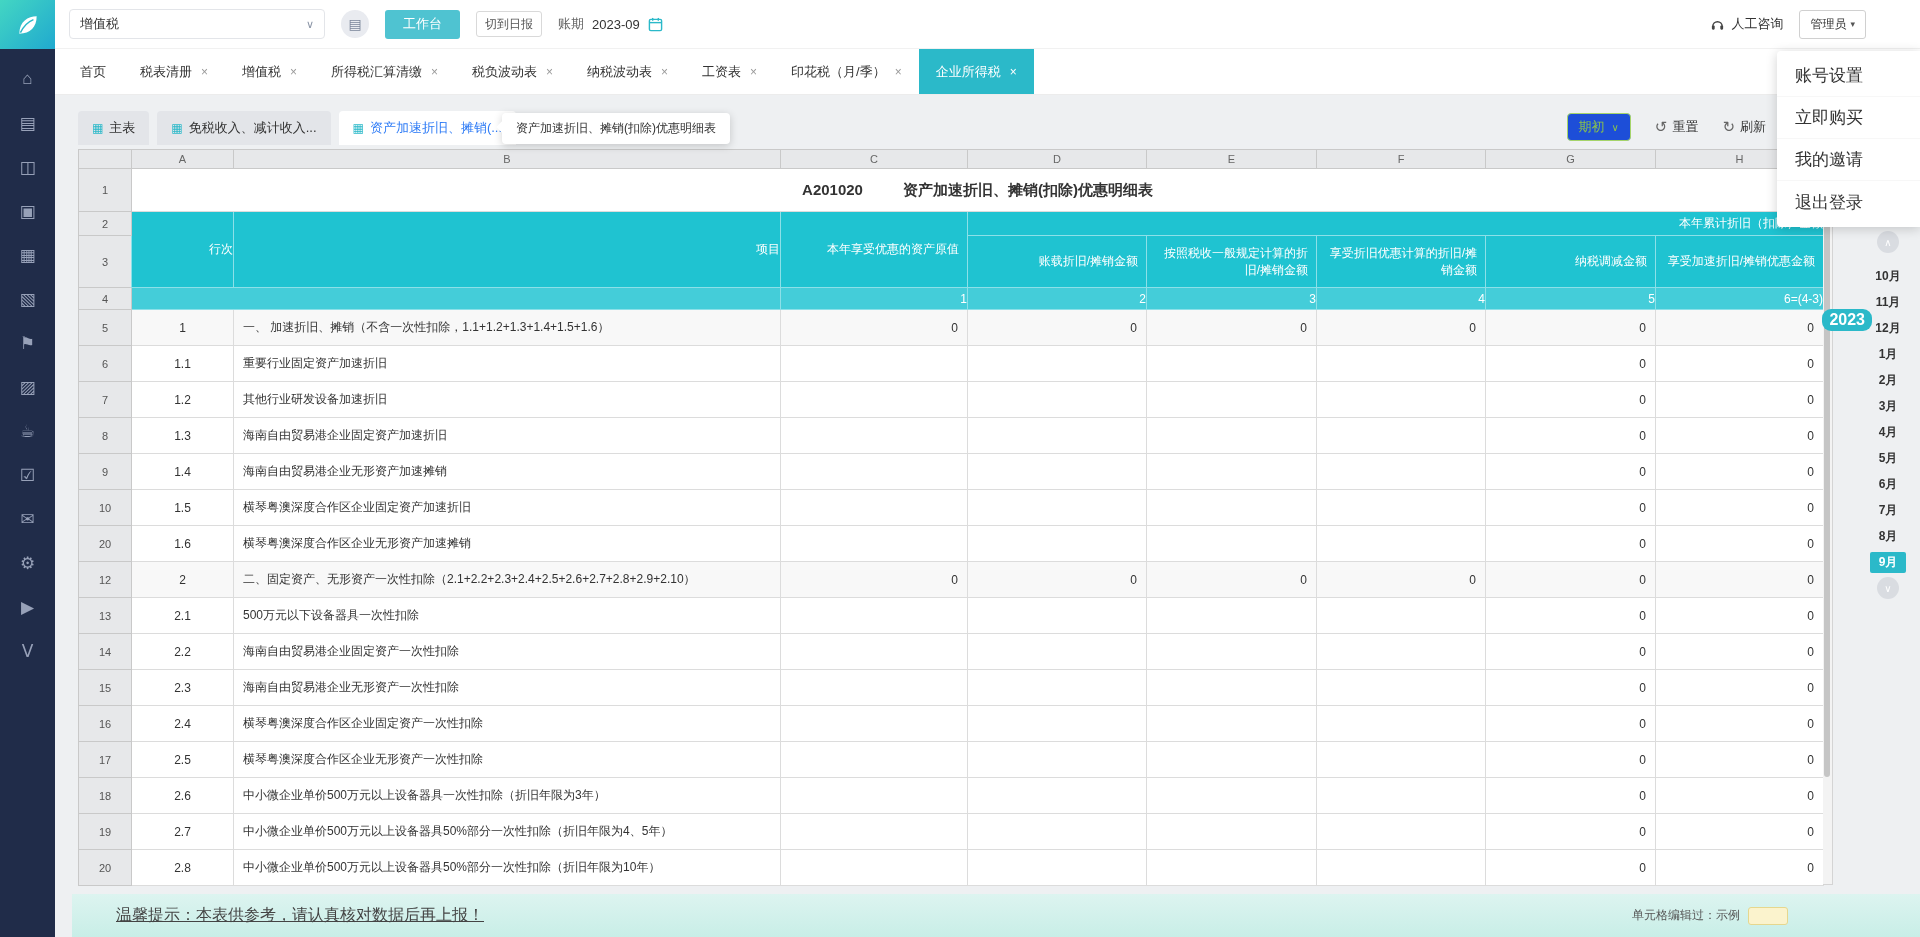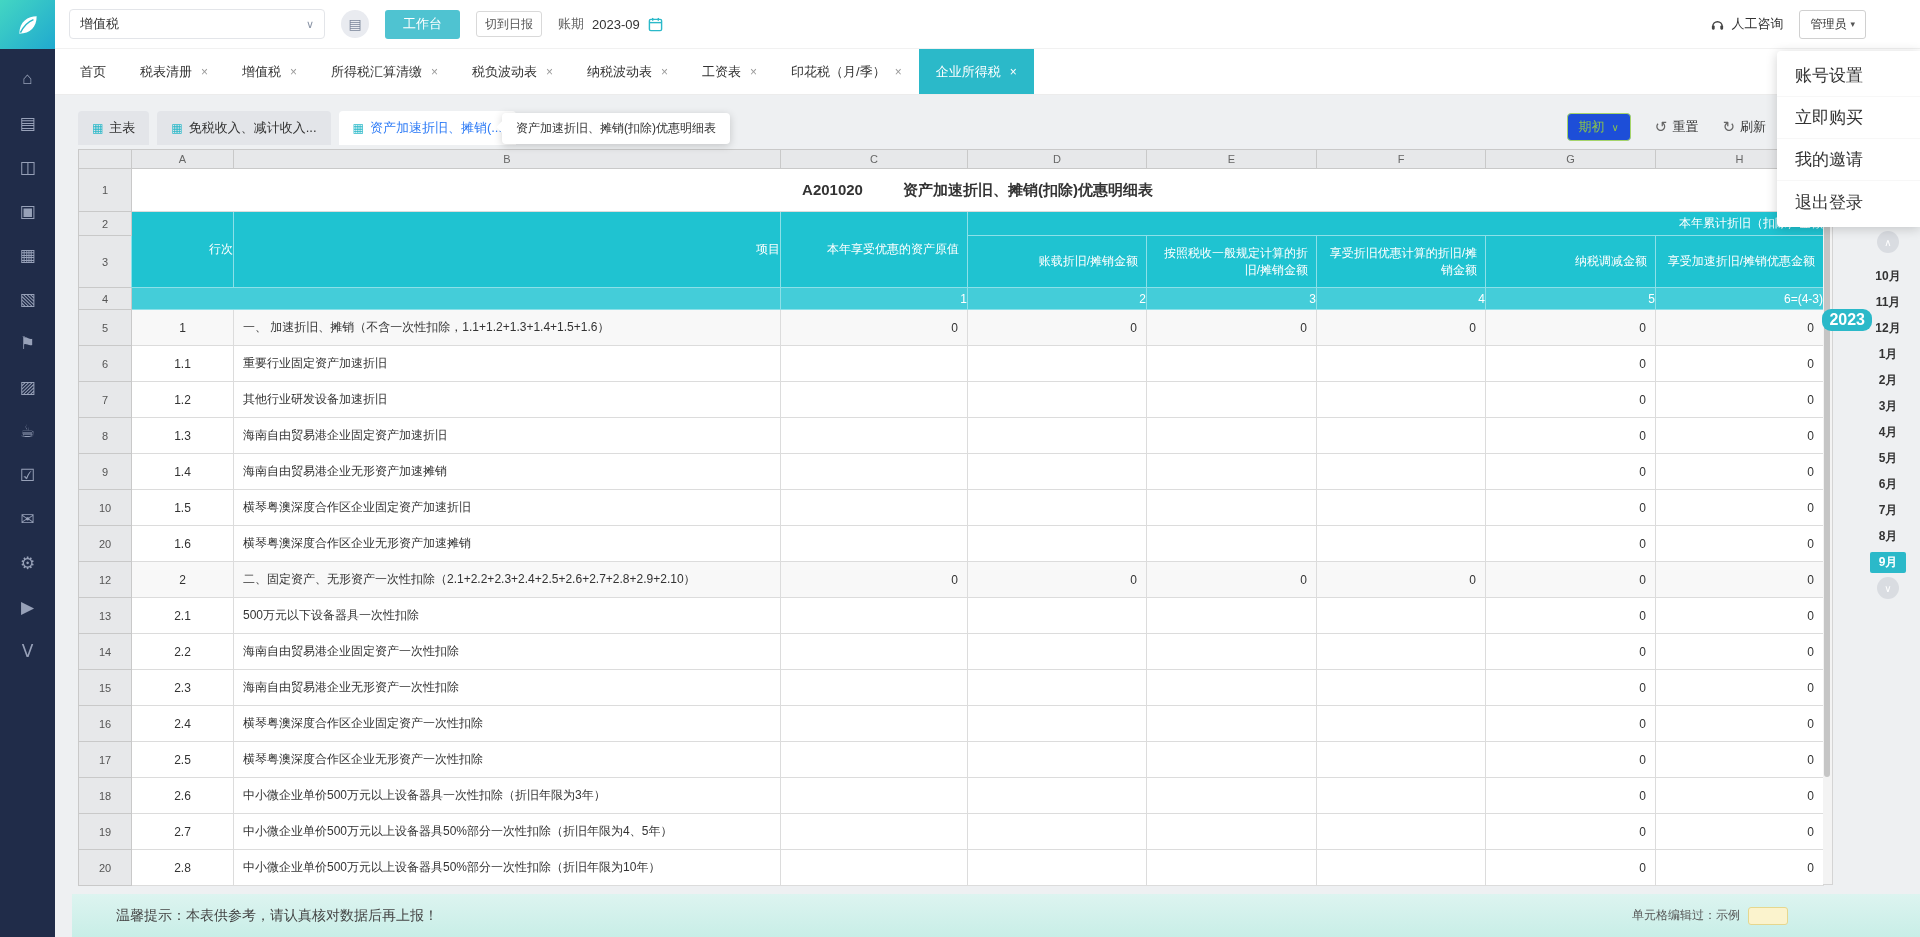--- a/index.html
+++ b/index.html
@@ -104,21 +104,21 @@
   
   .user-menu{position:absolute;right:0;top:51px;width:143px;background:#fff;border-radius:4px 0 0 4px;
              box-shadow:0 2px 12px rgba(0,0,0,.18);padding:4px 0;z-index:60;}
   .menu-item{height:42px;display:flex;align-items:center;padding-left:18px;font-size:17px;color:#333;cursor:pointer;}
   .menu-item:not(:last-child){border-bottom:1px solid #f7f7f7;}
 
   
   .footer-bar{position:absolute;left:17px;right:0;bottom:0;height:43px;
               background:linear-gradient(#ddf4f0,#c8eee7);display:flex;align-items:center;
               justify-content:space-between;padding:0 132px 0 44px;z-index:5;}
-  .footer-tip{font-size:14px;color:#444;}
+  .footer-tip{font-size:16px;color:#444;text-decoration:underline;}
   .footer-legend{display:flex;align-items:center;gap:8px;font-size:12px;color:#555;}
   .swatch{width:40px;height:18px;background:#fbf3cd;border:1px solid #e6d78e;border-radius:3px;}
 </style>
 </head>
 <body>
 
 <aside class="sidebar">
   <div class="logo">
     <svg width="26" height="26" viewBox="0 0 24 24">
       <path d="M4 20C4 9 12 4 20 4 20 14 14 20 4 20Z" fill="#ffffff"></path>

